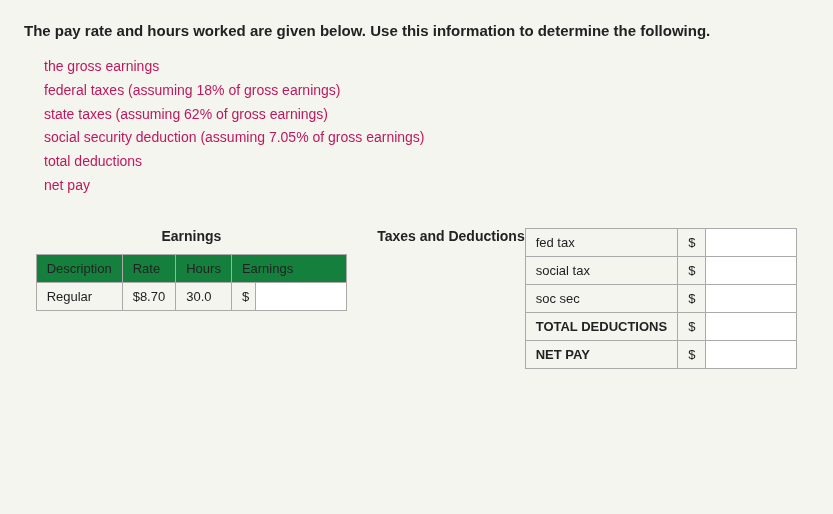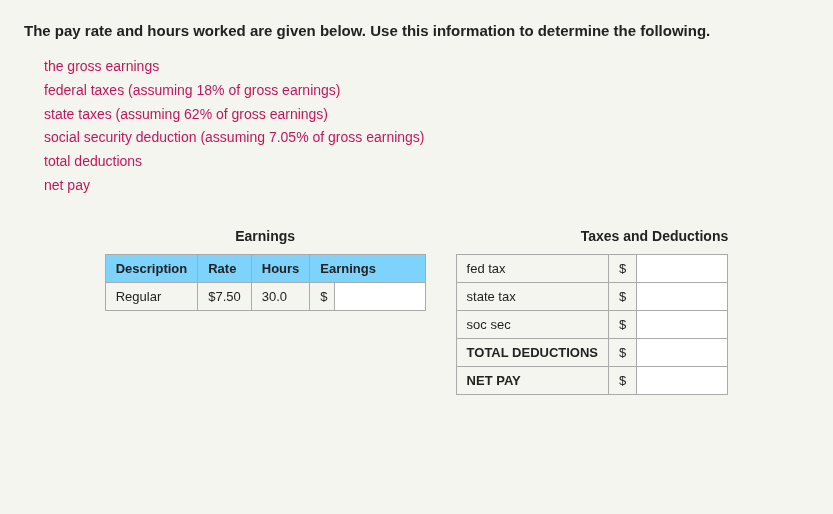--- a/index.html
+++ b/index.html
@@ -46,22 +46,22 @@
     }
 
     .earnings-section {
       display: flex;
       flex-direction: column;
       align-items: center;
     }
 
     .taxes-section {
       display: flex;
-      flex-direction: column;
-      align-items: flex-end;
+      flex-direction: row;
+      align-items: flex-start;
     }
 
     .section-title {
       font-weight: bold;
       font-size: 14px;
       margin-bottom: 10px;
       text-align: center;
     }
 
     .earnings-table {
@@ -70,22 +70,22 @@
     }
 
     .earnings-table td {
       border: 1px solid #aaa;
       padding: 6px 10px;
       font-size: 13px;
       white-space: nowrap;
     }
 
     .earnings-table .header-row td {
-      font-weight: bold;
-      background: #7dd3fc;
+      font-weight: normal;
+      background: #15803d;
     }
 
     .current-input {
       border: 1px solid #aaa;
       background: white;
       width: 80px;
       padding: 2px 4px;
       font-size: 13px;
       outline: none;
     }
@@ -176,21 +176,21 @@
     <table class="earnings-table">
       <tbody>
         <tr class="header-row">
           <td>Description</td>
           <td>Rate</td>
           <td>Hours</td>
           <td>Earnings</td>
         </tr>
         <tr>
           <td>Regular</td>
-          <td>$7.50</td>
+          <td>$8.70</td>
           <td>30.0</td>
           <td style="padding:0;">
             <div class="input-wrapper">
               <span class="dollar-prefix">$</span>
               <input type="text" class="current-input" value="" style="">
             </div>
           </td>
         </tr>
       </tbody>
     </table>
@@ -201,21 +201,21 @@
     <table class="taxes-table">
       <tbody>
         <tr>
           <td class="label-cell">fed tax</td>
           <td class="dollar-sign">$</td>
           <td class="input-cell">
             <input type="text" class="tax-input" value="" style="">
           </td>
         </tr>
         <tr>
-          <td class="label-cell">state tax</td>
+          <td class="label-cell">social tax</td>
           <td class="dollar-sign">$</td>
           <td class="input-cell">
             <input type="text" class="tax-input" value="" style="">
           </td>
         </tr>
         <tr>
           <td class="label-cell">soc sec</td>
           <td class="dollar-sign">$</td>
           <td class="input-cell">
             <input type="text" class="tax-input" value="" style="">

